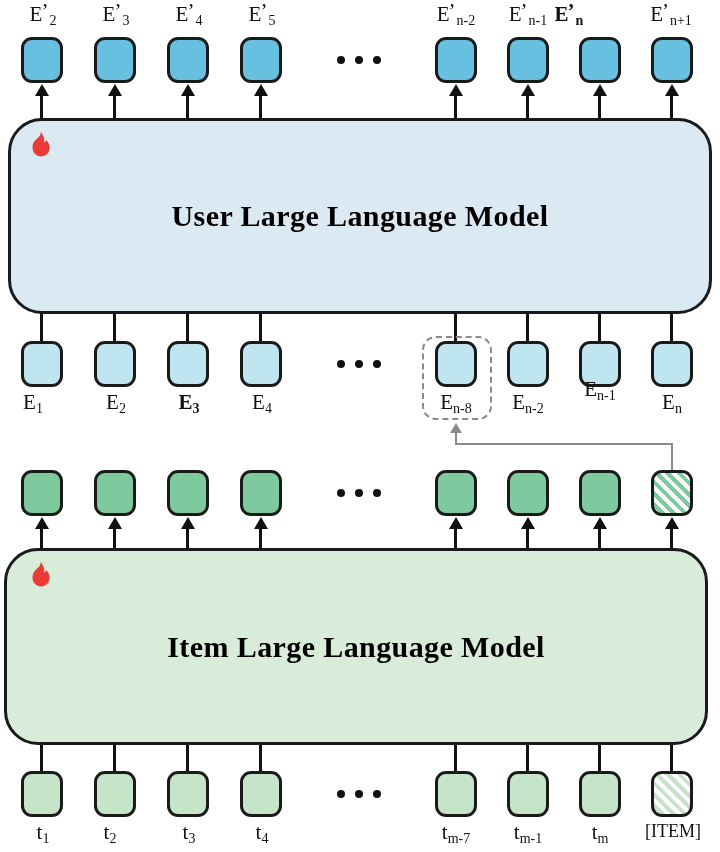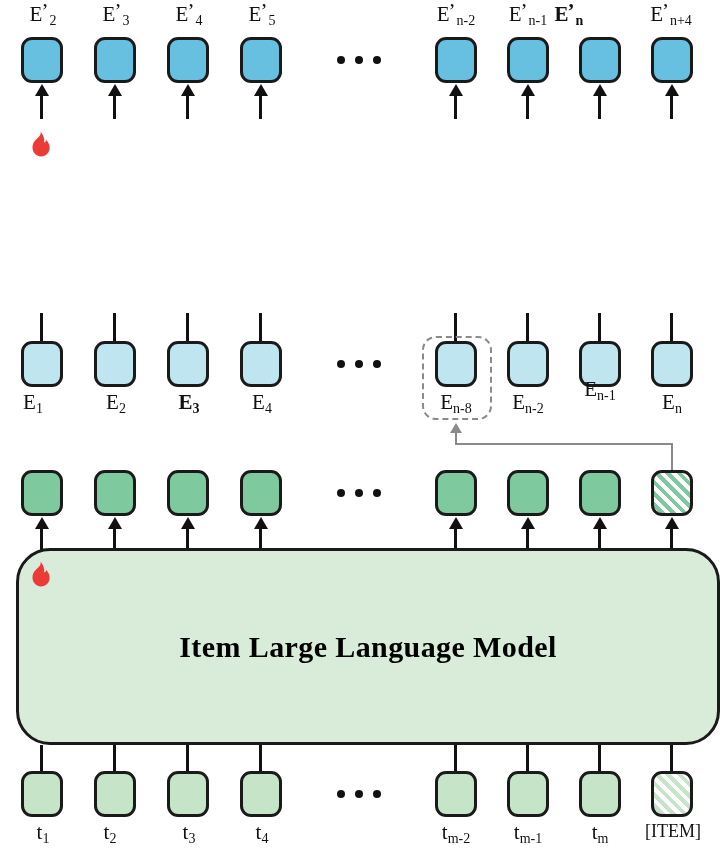--- a/index.html
+++ b/index.html
@@ -57,21 +57,21 @@
 
 <div id="stage">
 
   <div class="lbl" style="left:17px;top:4px;width:52px;">E<span class="prime">’</span><sub>2</sub></div>
   <div class="lbl" style="left:90px;top:4px;width:52px;">E<span class="prime">’</span><sub>3</sub></div>
   <div class="lbl" style="left:163px;top:4px;width:52px;">E<span class="prime">’</span><sub>4</sub></div>
   <div class="lbl" style="left:236px;top:4px;width:52px;">E<span class="prime">’</span><sub>5</sub></div>
   <div class="lbl" style="left:424px;top:4px;width:64px;">E<span class="prime">’</span><sub>n-2</sub></div>
   <div class="lbl" style="left:496px;top:4px;width:64px;">E<span class="prime">’</span><sub>n-1</sub></div>
   <div class="lbl" style="left:540px;top:4px;width:58px;font-weight:bold;">E<span class="prime">’</span><sub>n</sub></div>
-  <div class="lbl" style="left:638px;top:4px;width:66px;">E<span class="prime">’</span><sub>n+4</sub></div>
+  <div class="lbl" style="left:638px;top:4px;width:66px;">E<span class="prime">’</span><sub>n+1</sub></div>
 
   <div class="node blue-dark" style="left:21px;top:37px;width:42px;height:46px;"></div>
   <div class="node blue-dark" style="left:94px;top:37px;width:42px;height:46px;"></div>
   <div class="node blue-dark" style="left:167px;top:37px;width:42px;height:46px;"></div>
   <div class="node blue-dark" style="left:240px;top:37px;width:42px;height:46px;"></div>
   <div class="node blue-dark" style="left:435px;top:37px;width:42px;height:46px;"></div>
   <div class="node blue-dark" style="left:507px;top:37px;width:42px;height:46px;"></div>
   <div class="node blue-dark" style="left:579px;top:37px;width:42px;height:46px;"></div>
   <div class="node blue-dark" style="left:651px;top:37px;width:42px;height:46px;"></div>
 
@@ -83,20 +83,23 @@
 
   <div class="arrow-up" style="left:40px;top:95px;height:24px;"></div>
   <div class="arrow-up" style="left:113px;top:95px;height:24px;"></div>
   <div class="arrow-up" style="left:186px;top:95px;height:24px;"></div>
   <div class="arrow-up" style="left:259px;top:95px;height:24px;"></div>
   <div class="arrow-up" style="left:454px;top:95px;height:24px;"></div>
   <div class="arrow-up" style="left:526px;top:95px;height:24px;"></div>
   <div class="arrow-up" style="left:598px;top:95px;height:24px;"></div>
   <div class="arrow-up" style="left:670px;top:95px;height:24px;"></div>
 
+  <div class="llm user" style="left:8px;top:118px;width:704px;height:196px;">
+    <span class="llm-title">User Large Language Model</span>
+  </div>
   <svg class="flame" viewBox="0 0 24 28" style="left:27px;top:131px;">
     <path d="M12.6 0.6c.4 3.2-1.5 4.6-3.2 6.3C7.3 8.9 5 11 5 15.4c0 5 3.9 8.4 8 8.4 4.4 0 8-3.3 8-8.3 0-3.3-1.6-5.6-3.2-7.2-.2 1.3-1 2.2-2 2.4.7-3.1-.4-6.6-3.2-10.1z" fill="#ea3b37"></path>
   </svg>
 
   <div class="vline" style="left:40px;top:313px;height:29px;"></div>
   <div class="vline" style="left:113px;top:313px;height:29px;"></div>
   <div class="vline" style="left:186px;top:313px;height:29px;"></div>
   <div class="vline" style="left:259px;top:313px;height:29px;"></div>
   <div class="vline" style="left:454px;top:313px;height:29px;"></div>
   <div class="vline" style="left:526px;top:313px;height:29px;"></div>
@@ -150,21 +153,21 @@
 
   <div class="arrow-up" style="left:40px;top:528px;height:22px;"></div>
   <div class="arrow-up" style="left:113px;top:528px;height:22px;"></div>
   <div class="arrow-up" style="left:186px;top:528px;height:22px;"></div>
   <div class="arrow-up" style="left:259px;top:528px;height:22px;"></div>
   <div class="arrow-up" style="left:454px;top:528px;height:22px;"></div>
   <div class="arrow-up" style="left:526px;top:528px;height:22px;"></div>
   <div class="arrow-up" style="left:598px;top:528px;height:22px;"></div>
   <div class="arrow-up" style="left:670px;top:528px;height:22px;"></div>
 
-  <div class="llm item" style="left:16px;top:548px;width:704px;height:197px;">
+  <div class="llm item" style="left:4px;top:548px;width:704px;height:197px;">
     <span class="llm-title">Item Large Language Model</span>
   </div>
   <svg class="flame" viewBox="0 0 24 28" style="left:27px;top:561px;">
     <path d="M12.6 0.6c.4 3.2-1.5 4.6-3.2 6.3C7.3 8.9 5 11 5 15.4c0 5 3.9 8.4 8 8.4 4.4 0 8-3.3 8-8.3 0-3.3-1.6-5.6-3.2-7.2-.2 1.3-1 2.2-2 2.4.7-3.1-.4-6.6-3.2-10.1z" fill="#ea3b37"></path>
   </svg>
 
   <div class="vline" style="left:40px;top:745px;height:27px;"></div>
   <div class="vline" style="left:113px;top:745px;height:27px;"></div>
   <div class="vline" style="left:186px;top:745px;height:27px;"></div>
   <div class="vline" style="left:259px;top:745px;height:27px;"></div>
@@ -185,18 +188,18 @@
   <div class="dots" style="left:337px;top:790px;">
       <i></i>
       <i></i>
       <i></i>
     </div>
 
   <div class="lbl" style="left:17px;top:822px;width:52px;">t<sub>1</sub></div>
   <div class="lbl" style="left:84px;top:822px;width:52px;">t<sub>2</sub></div>
   <div class="lbl" style="left:163px;top:822px;width:52px;">t<sub>3</sub></div>
   <div class="lbl" style="left:236px;top:822px;width:52px;">t<sub>4</sub></div>
-  <div class="lbl" style="left:424px;top:822px;width:64px;">t<sub>m-2</sub></div>
+  <div class="lbl" style="left:424px;top:822px;width:64px;">t<sub>m-7</sub></div>
   <div class="lbl" style="left:496px;top:822px;width:64px;">t<sub>m-1</sub></div>
   <div class="lbl" style="left:572px;top:822px;width:56px;">t<sub>m</sub></div>
   <div class="lbl item-tok" style="left:640px;top:822px;width:66px;">[ITEM]</div>
 
 </div>
 
 </body></html>

